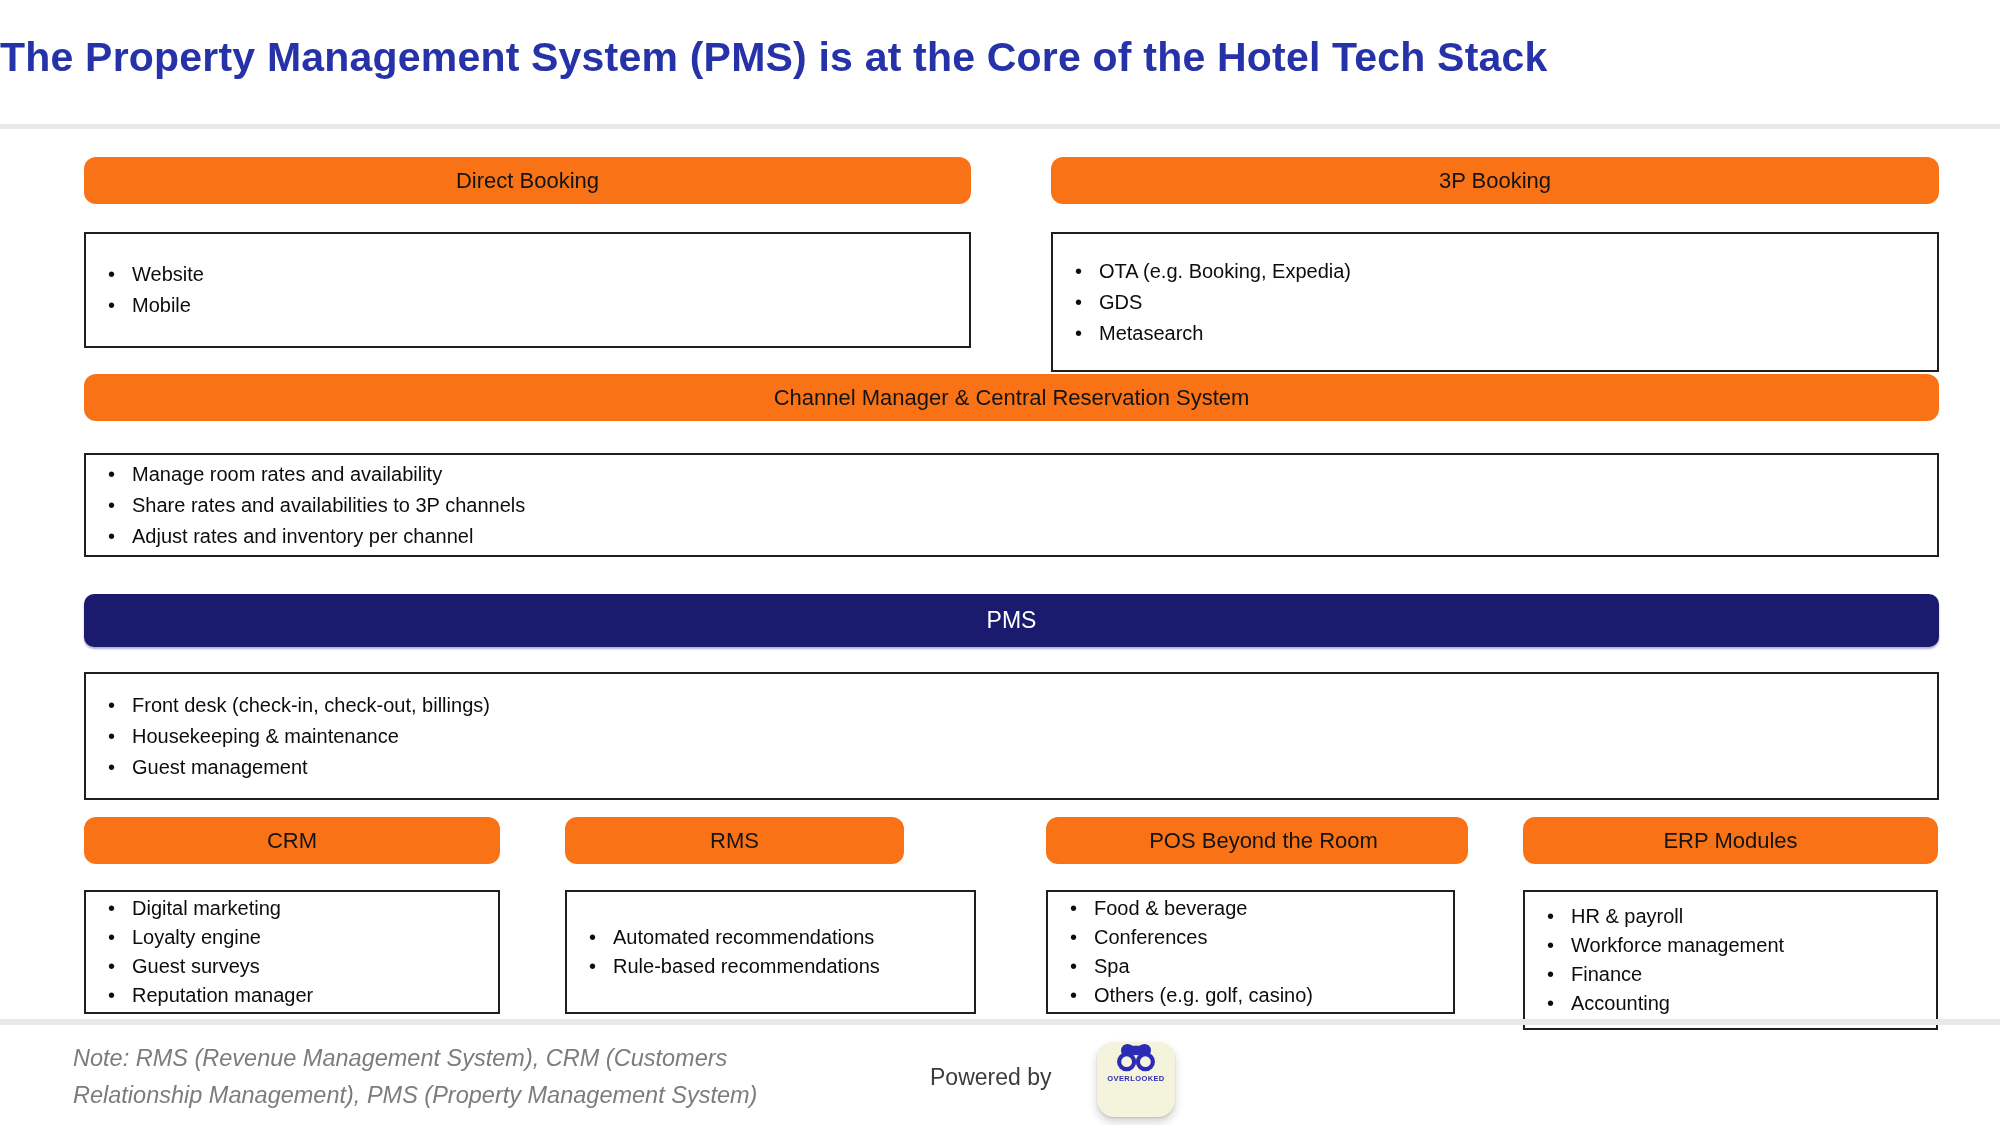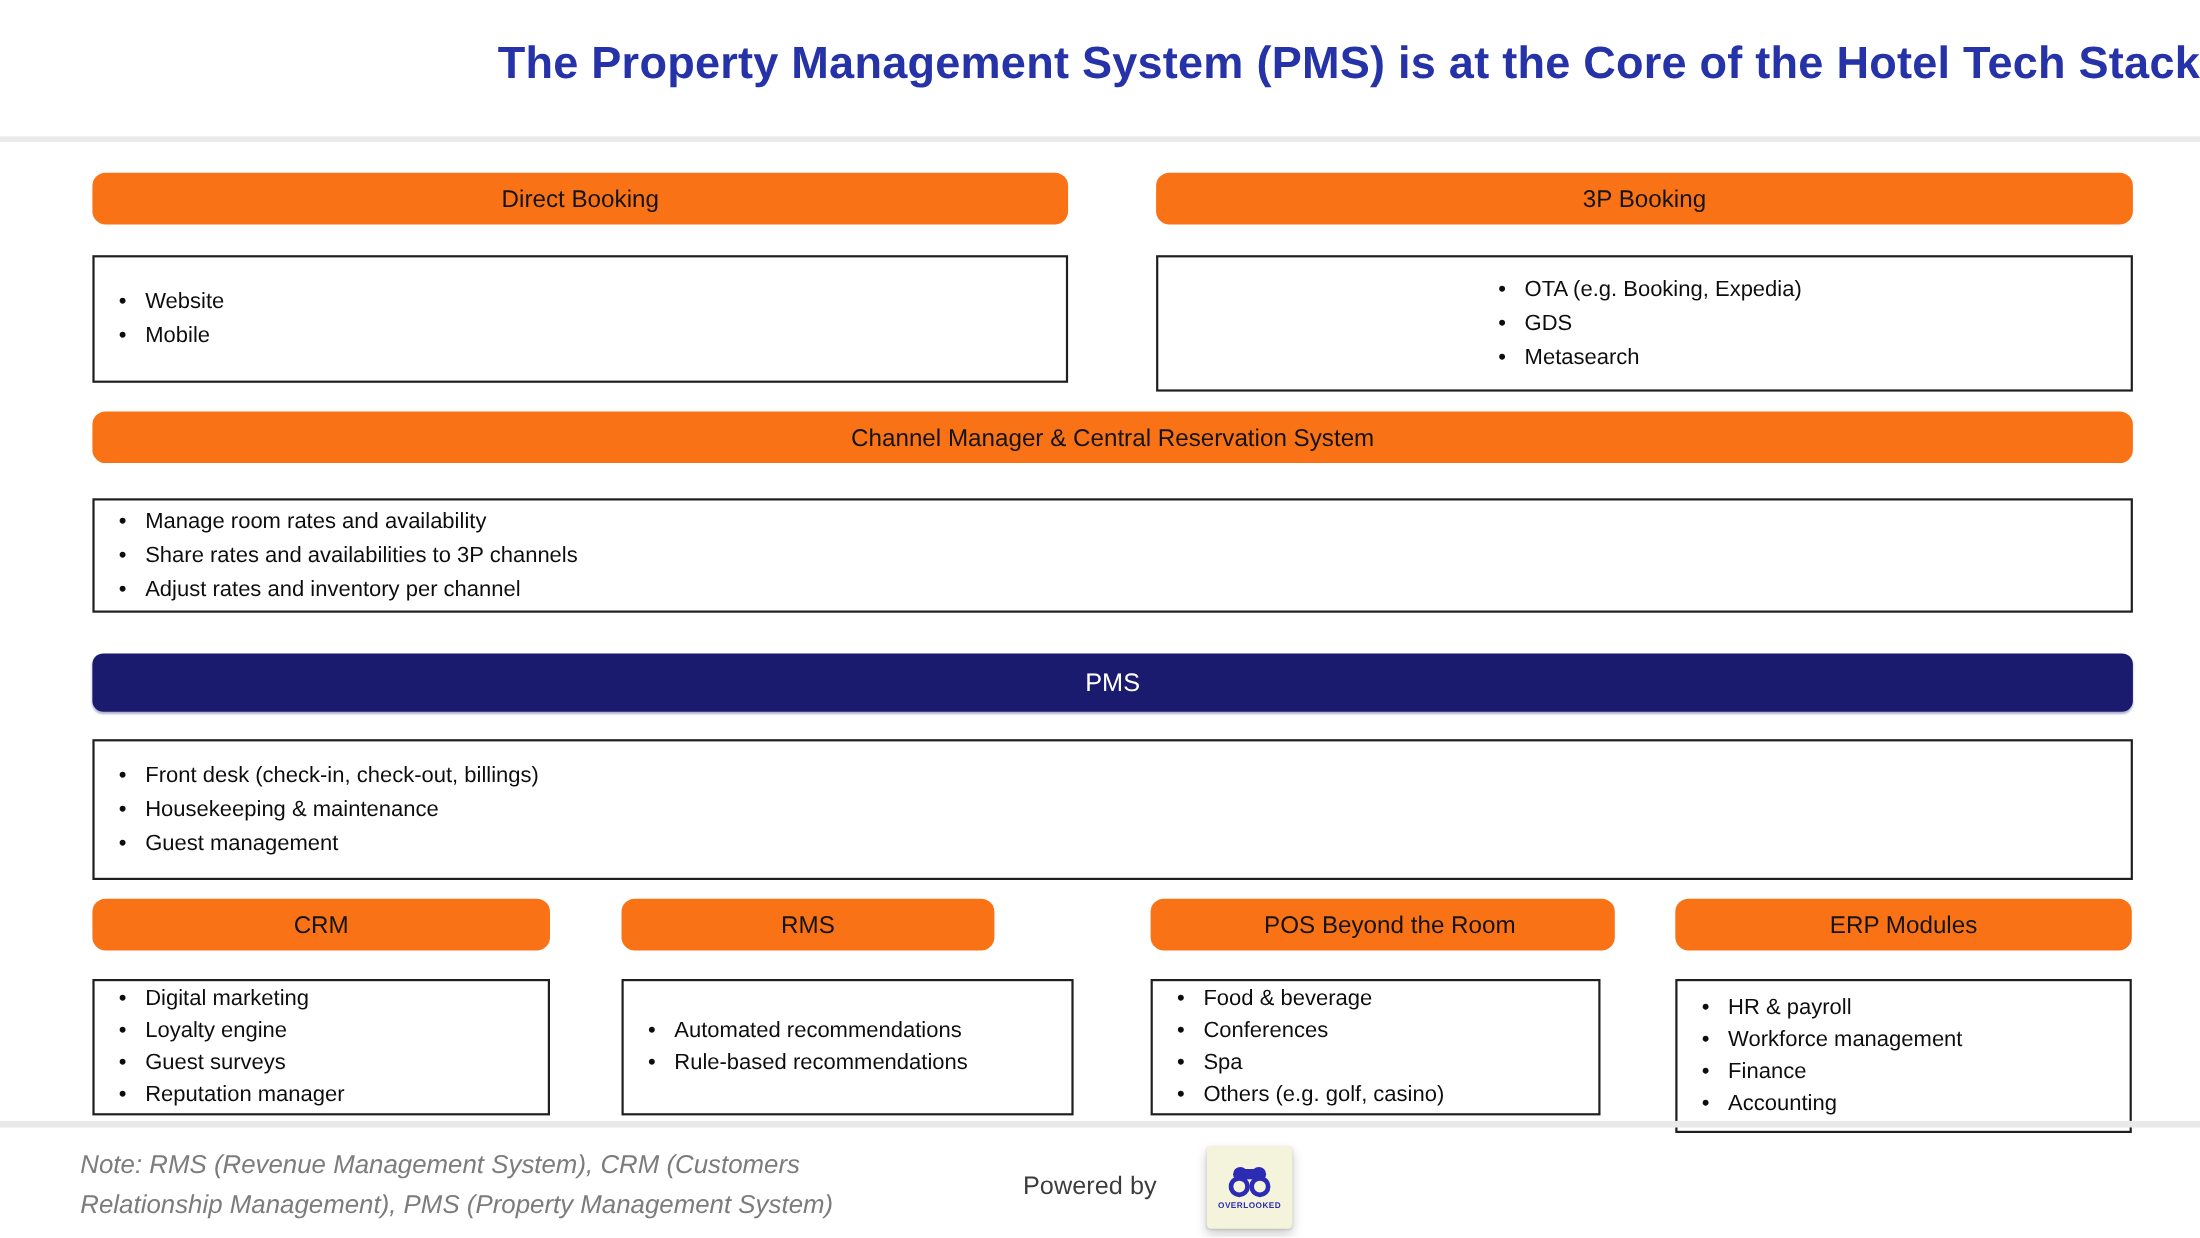--- a/index.html
+++ b/index.html
@@ -1,19 +1,19 @@
 <!DOCTYPE html>
 <html><head>
 <meta charset="utf-8">
 <style>
   html,body{margin:0;padding:0;background:#ffffff;}
   body{font-family:"Liberation Sans",sans-serif;}
   .slide{position:relative;width:2000px;height:1125px;background:#ffffff;overflow:hidden;color:#111;}
 
-  .title{position:absolute;left:0;top:34px;width:100%;margin:0;text-align:right;
+  .title{position:absolute;left:0;top:34px;width:100%;margin:0;text-align:left;
          font-size:41px;font-weight:700;color:#2633A8;letter-spacing:.2px;}
 
   .divider{position:absolute;left:0;width:2000px;background:#E9E9E9;}
   .divider.top{top:124px;height:5px;}
   .divider.bottom{top:1019px;height:6px;}
 
   .hdr{position:absolute;height:47px;border-radius:12px;display:flex;align-items:center;
        justify-content:center;font-size:22px;color:#141414;background:#f97316;}
   .hdr.navy{background:#1A1A6E;color:#ffffff;border-radius:10px;height:53px;
             box-shadow:0 2px 2px rgba(26,26,110,.35);font-size:23px;}
@@ -23,21 +23,21 @@
   .box ul{list-style:none;margin:0;padding:0 12px 0 16px;}
   .box li{position:relative;padding-left:30px;font-size:20px;line-height:31px;color:#0d0d0d;}
   .box li::before{content:"\2022";position:absolute;left:6px;}
   .box.compact li{line-height:29px;}
 
   .note{position:absolute;left:73px;top:1040px;font-style:italic;color:#7C7C7C;
         font-size:23.5px;line-height:37px;}
   .powered{position:absolute;left:930px;top:1064px;font-size:23px;color:#3c3c3c;}
 
   .logo{position:absolute;left:1097px;top:1042px;width:78px;height:75px;background:#F4F4DC;
-        border-radius:4px;display:flex;flex-direction:column;align-items:center;justify-content:center;
+        border-radius:17px;display:flex;flex-direction:column;align-items:center;
         gap:2px;box-shadow:0 5px 10px rgba(0,0,0,.18),0 1px 2px rgba(0,0,0,.12);}
   .logo svg{width:42px;height:30px;display:block;}
   .logo-text{font-size:7.5px;font-weight:700;color:#2B2BB4;letter-spacing:.4px;}
 </style>
 </head>
 <body>
 
 <div class="slide">
 
   <h1 class="title">The Property Management System (PMS) is at the Core of the Hotel Tech Stack</h1>
@@ -49,21 +49,21 @@
   <div class="hdr" style="left:1051px;top:157px;width:888px;">
     <span>3P Booking</span>
   </div>
 
   <div class="box" style="left:84px;top:232px;width:887px;height:116px;">
     <ul>
         <li>Website</li>
         <li>Mobile</li>
       </ul>
   </div>
-  <div class="box" style="left:1051px;top:232px;width:888px;height:124px;align-items:center;">
+  <div class="box" style="left:1051px;top:232px;width:888px;height:140px;">
     <ul>
         <li>OTA (e.g. Booking, Expedia)</li>
         <li>GDS</li>
         <li>Metasearch</li>
       </ul>
   </div>
 
   <div class="hdr" style="left:84px;top:374px;width:1855px;">
     <span>Channel Manager &amp; Central Reservation System</span>
   </div>

